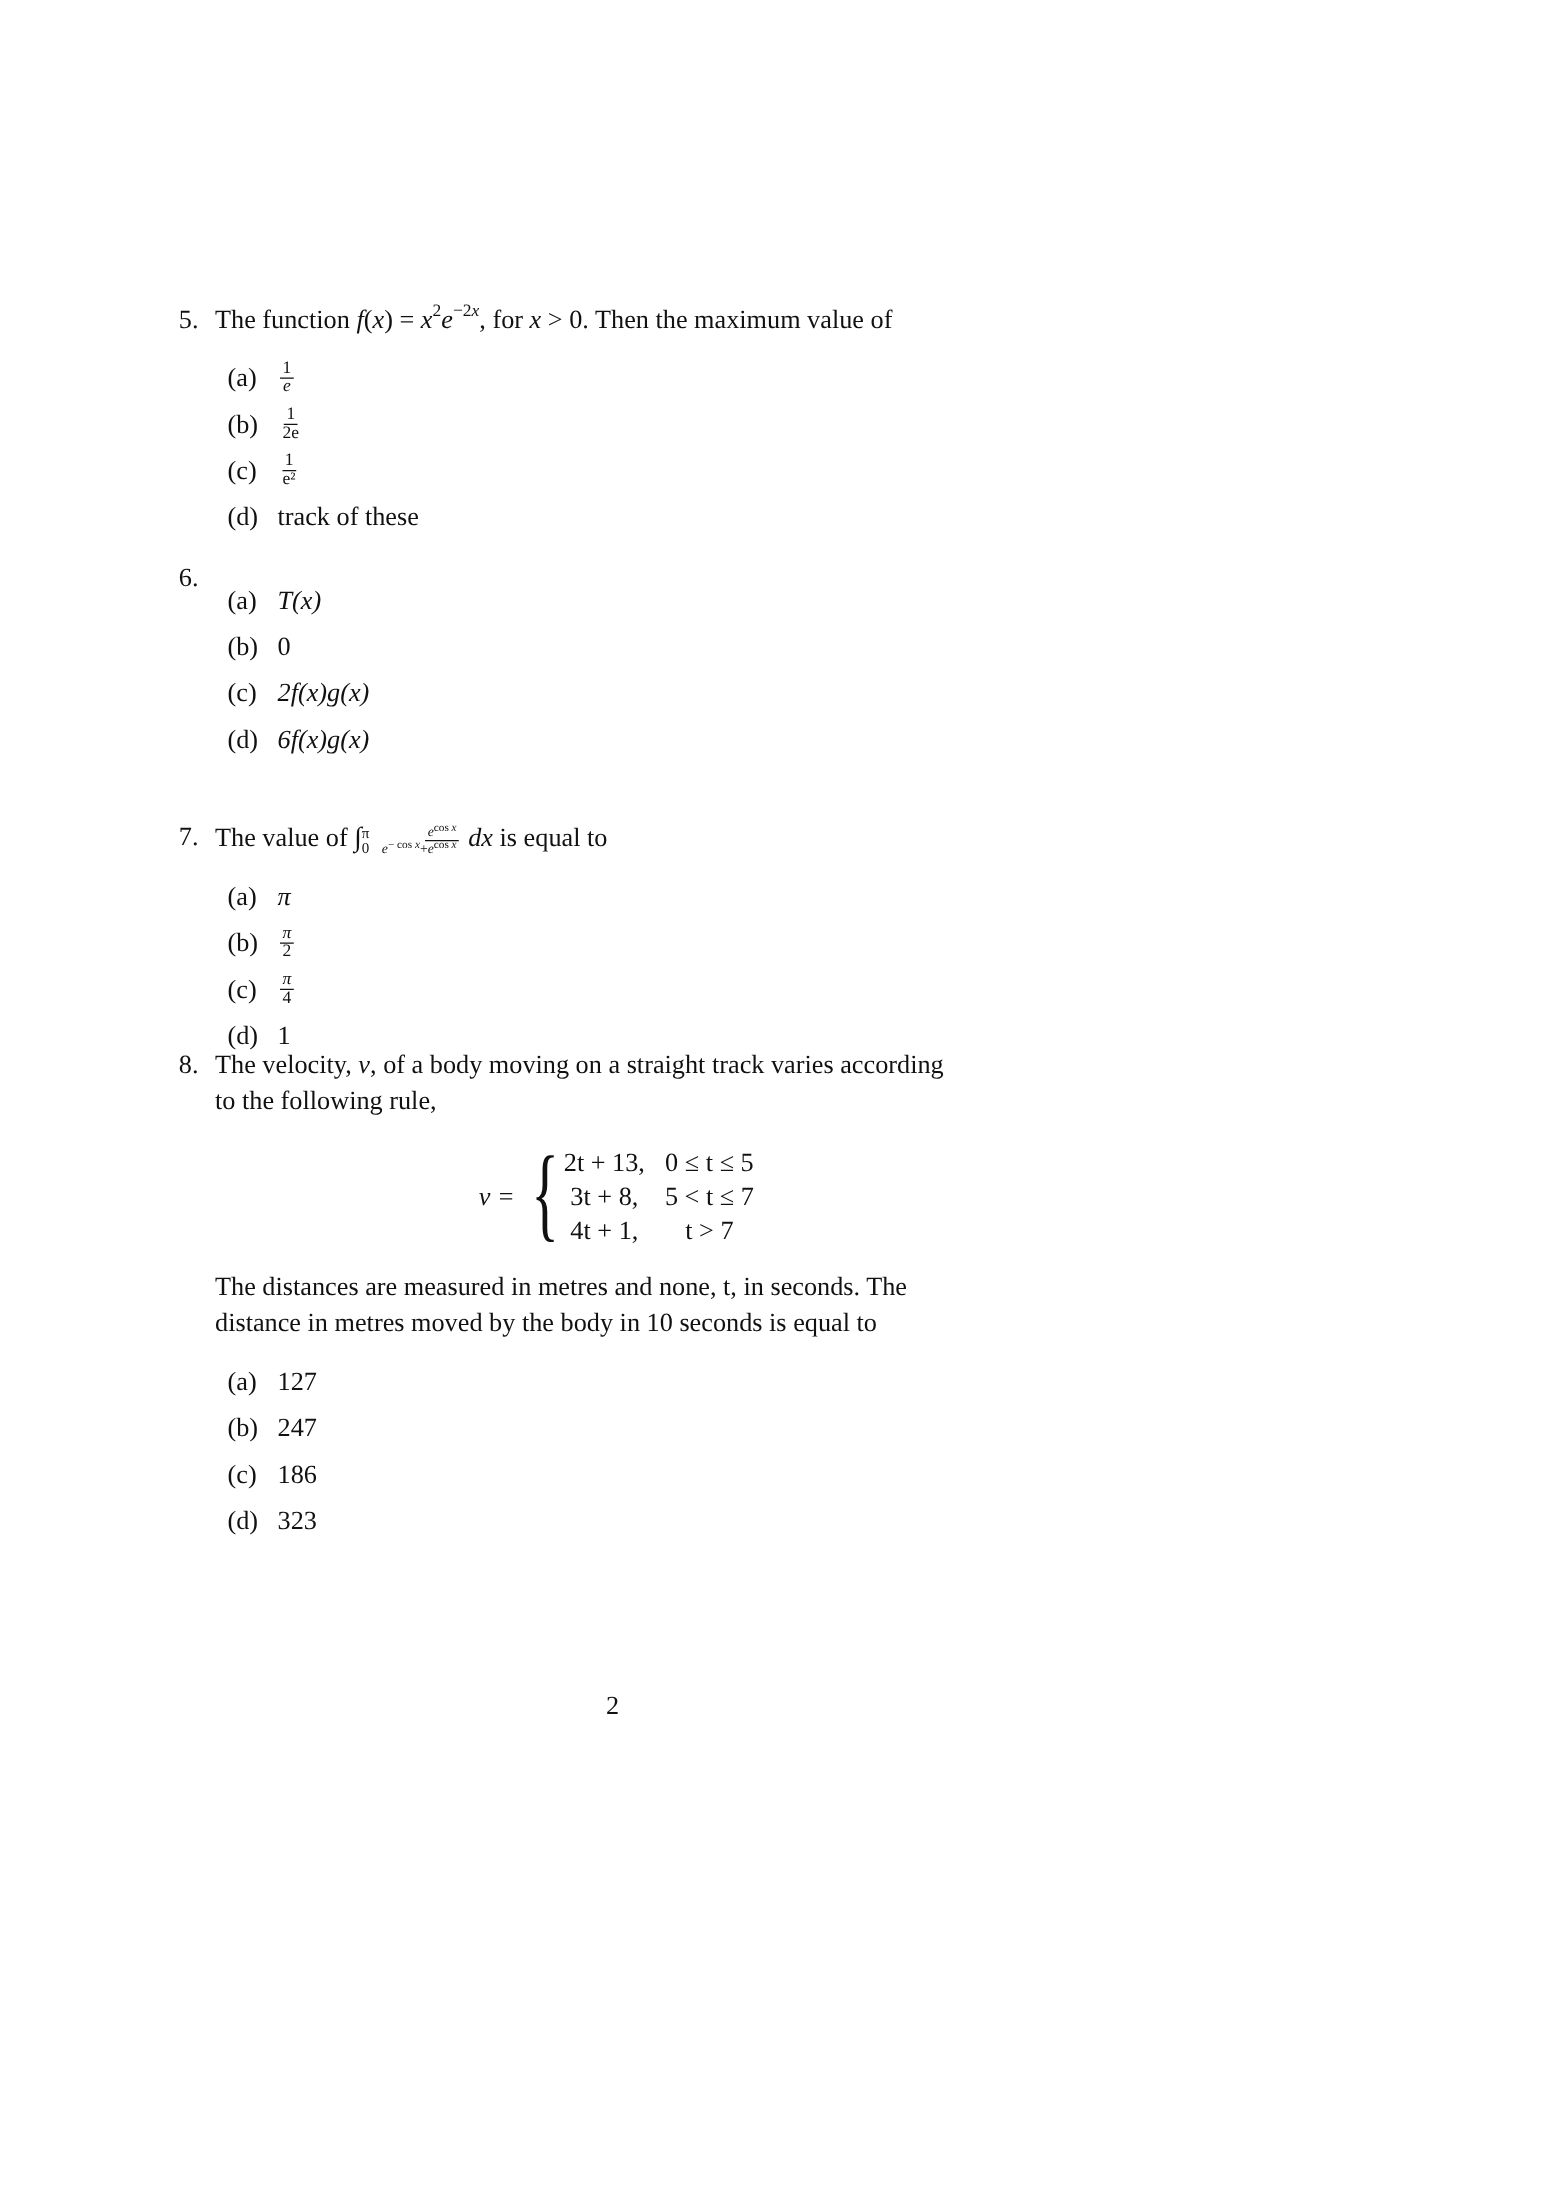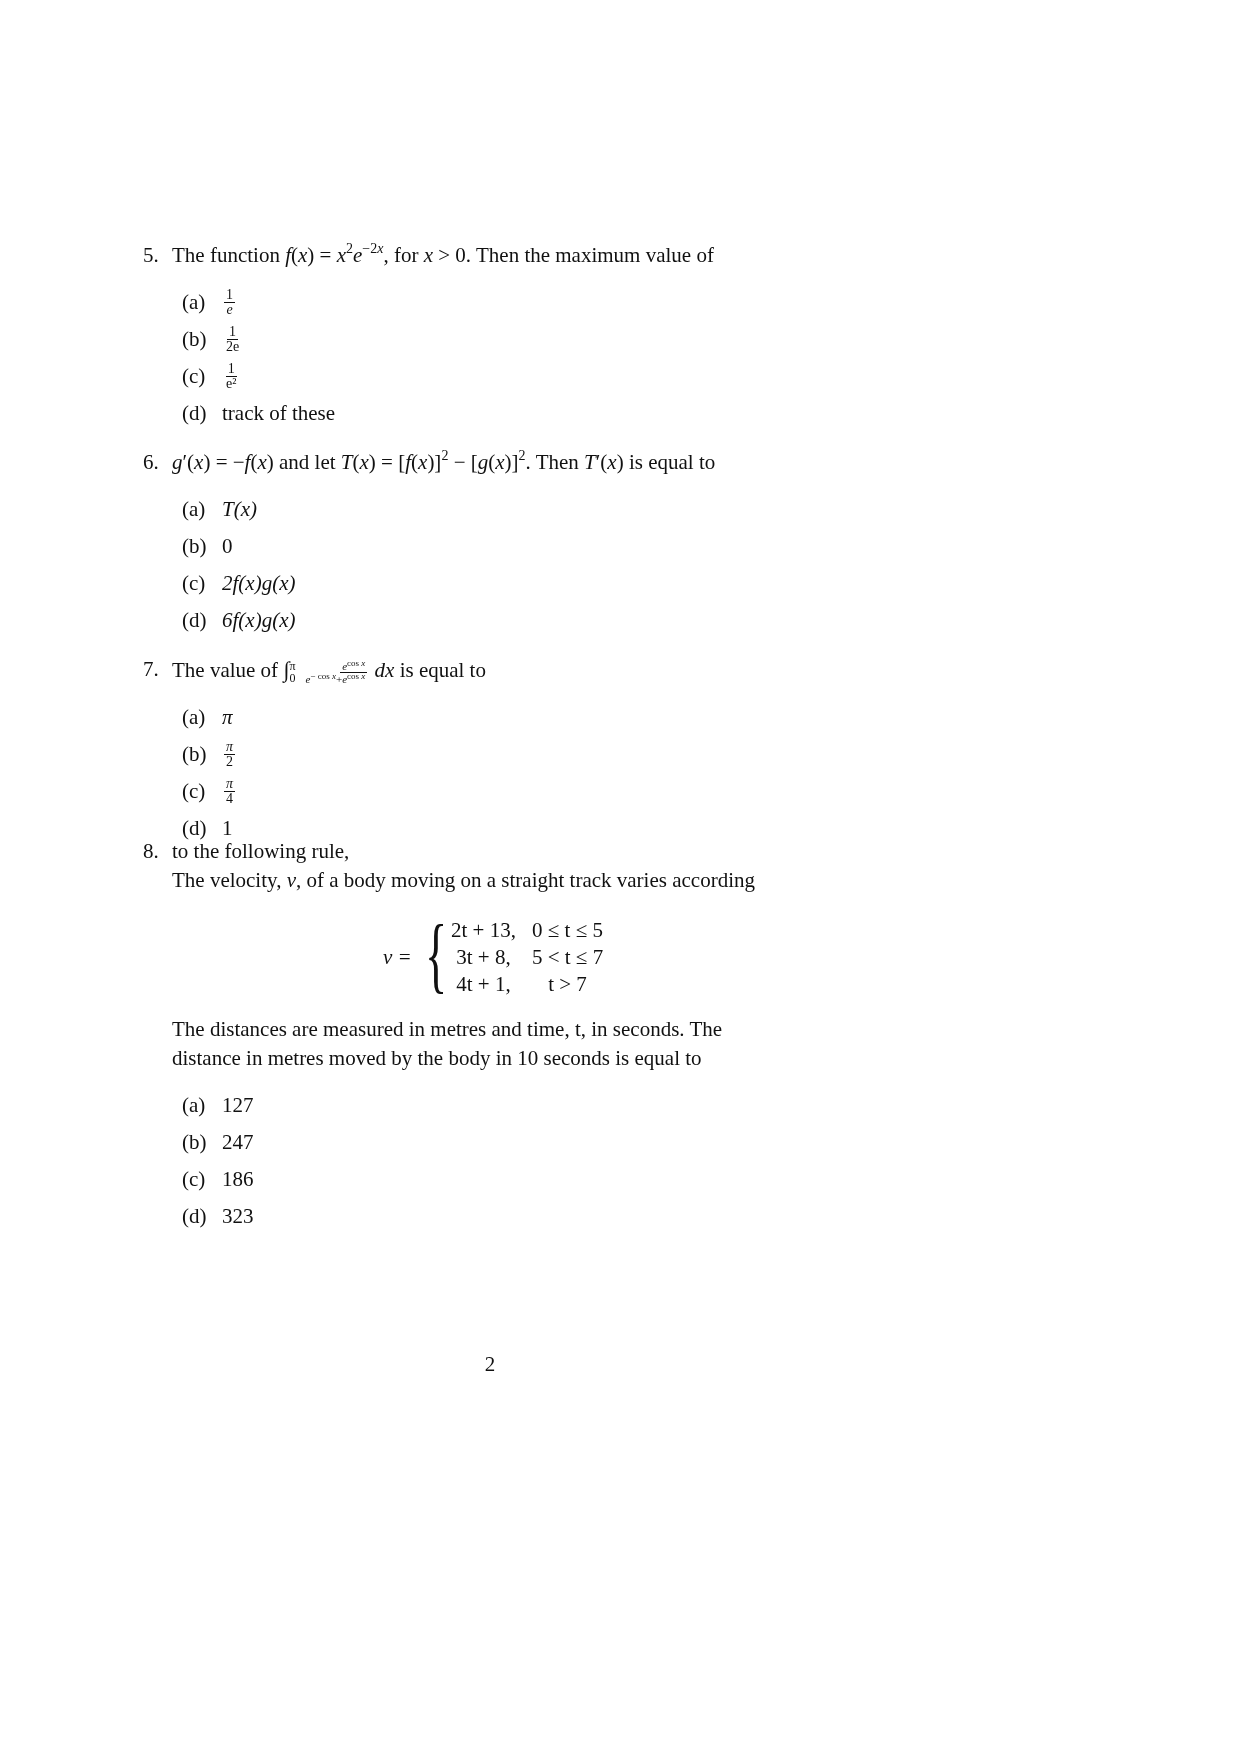--- a/index.html
+++ b/index.html
@@ -62,21 +62,20 @@
     <div class="opt">
         <span class="lbl">(d)</span>
         <span>track of these</span>
       </div>
   </div>
 </div>
 
 <div class="q" style="top:448px;">
   <span class="qnum">6.</span>
   <div class="qtext">
-    <div><i class="m">g</i>′(<i class="m">x</i>) = −<i class="m">f</i>(<i class="m">x</i>) and let <i class="m">T</i>(<i class="m">x</i>) = [<i class="m">f</i>(<i class="m">x</i>)]<sup>2</sup> − [<i class="m">g</i>(<i class="m">x</i>)]<sup>2</sup>. Then <i class="m">T</i>′(<i class="m">x</i>) is equal to</div>
   </div>
   <div class="opts">
     <div class="opt">
         <span class="lbl">(a)</span>
         <i class="m">T(x)</i>
       </div>
     <div class="opt">
         <span class="lbl">(b)</span>
         <span>0</span>
       </div>
@@ -124,22 +123,22 @@
     <div class="opt">
         <span class="lbl">(d)</span>
         <span>1</span>
       </div>
   </div>
 </div>
 
 <div class="q" style="top:837px;">
   <span class="qnum">8.</span>
   <div class="qtext">
+    <div>The velocity, <i class="m">v</i>, of a body moving on a straight track varies according</div>
     <div>to the following rule,</div>
-    <div>The velocity, <i class="m">v</i>, of a body moving on a straight track varies according</div>
   </div>
   <div class="piece">
     <span class="veq">v =</span>
     <span class="brace">{</span>
     <table>
       <tbody>
           <tr>
             <td>2t + 13,</td>
             <td class="c">0 ≤ t ≤ 5</td>
           </tr>
@@ -148,21 +147,21 @@
             <td class="c">5 &lt; t ≤ 7</td>
           </tr>
       <tr>
             <td class="c">4t + 1,</td>
             <td class="c">t &gt; 7</td>
           </tr>
     </tbody>
       </table>
   </div>
   <div class="para">
-    <div>The distances are measured in metres and time, t, in seconds. The</div>
+    <div>The distances are measured in metres and none, t, in seconds. The</div>
     <div>distance in metres moved by the body in 10 seconds is equal to</div>
   </div>
   <div class="opts">
     <div class="opt">
         <span class="lbl">(a)</span>
         <span>127</span>
       </div>
     <div class="opt">
         <span class="lbl">(b)</span>
         <span>247</span>

